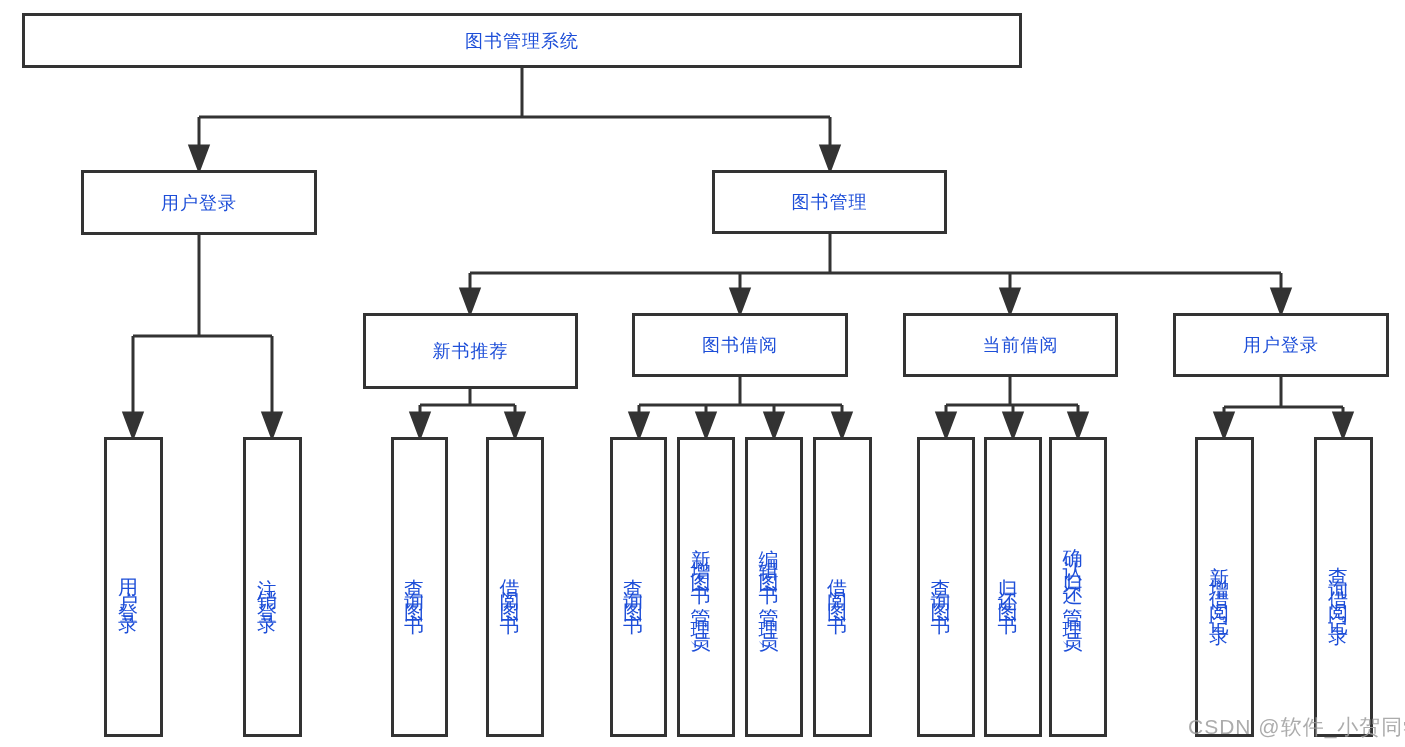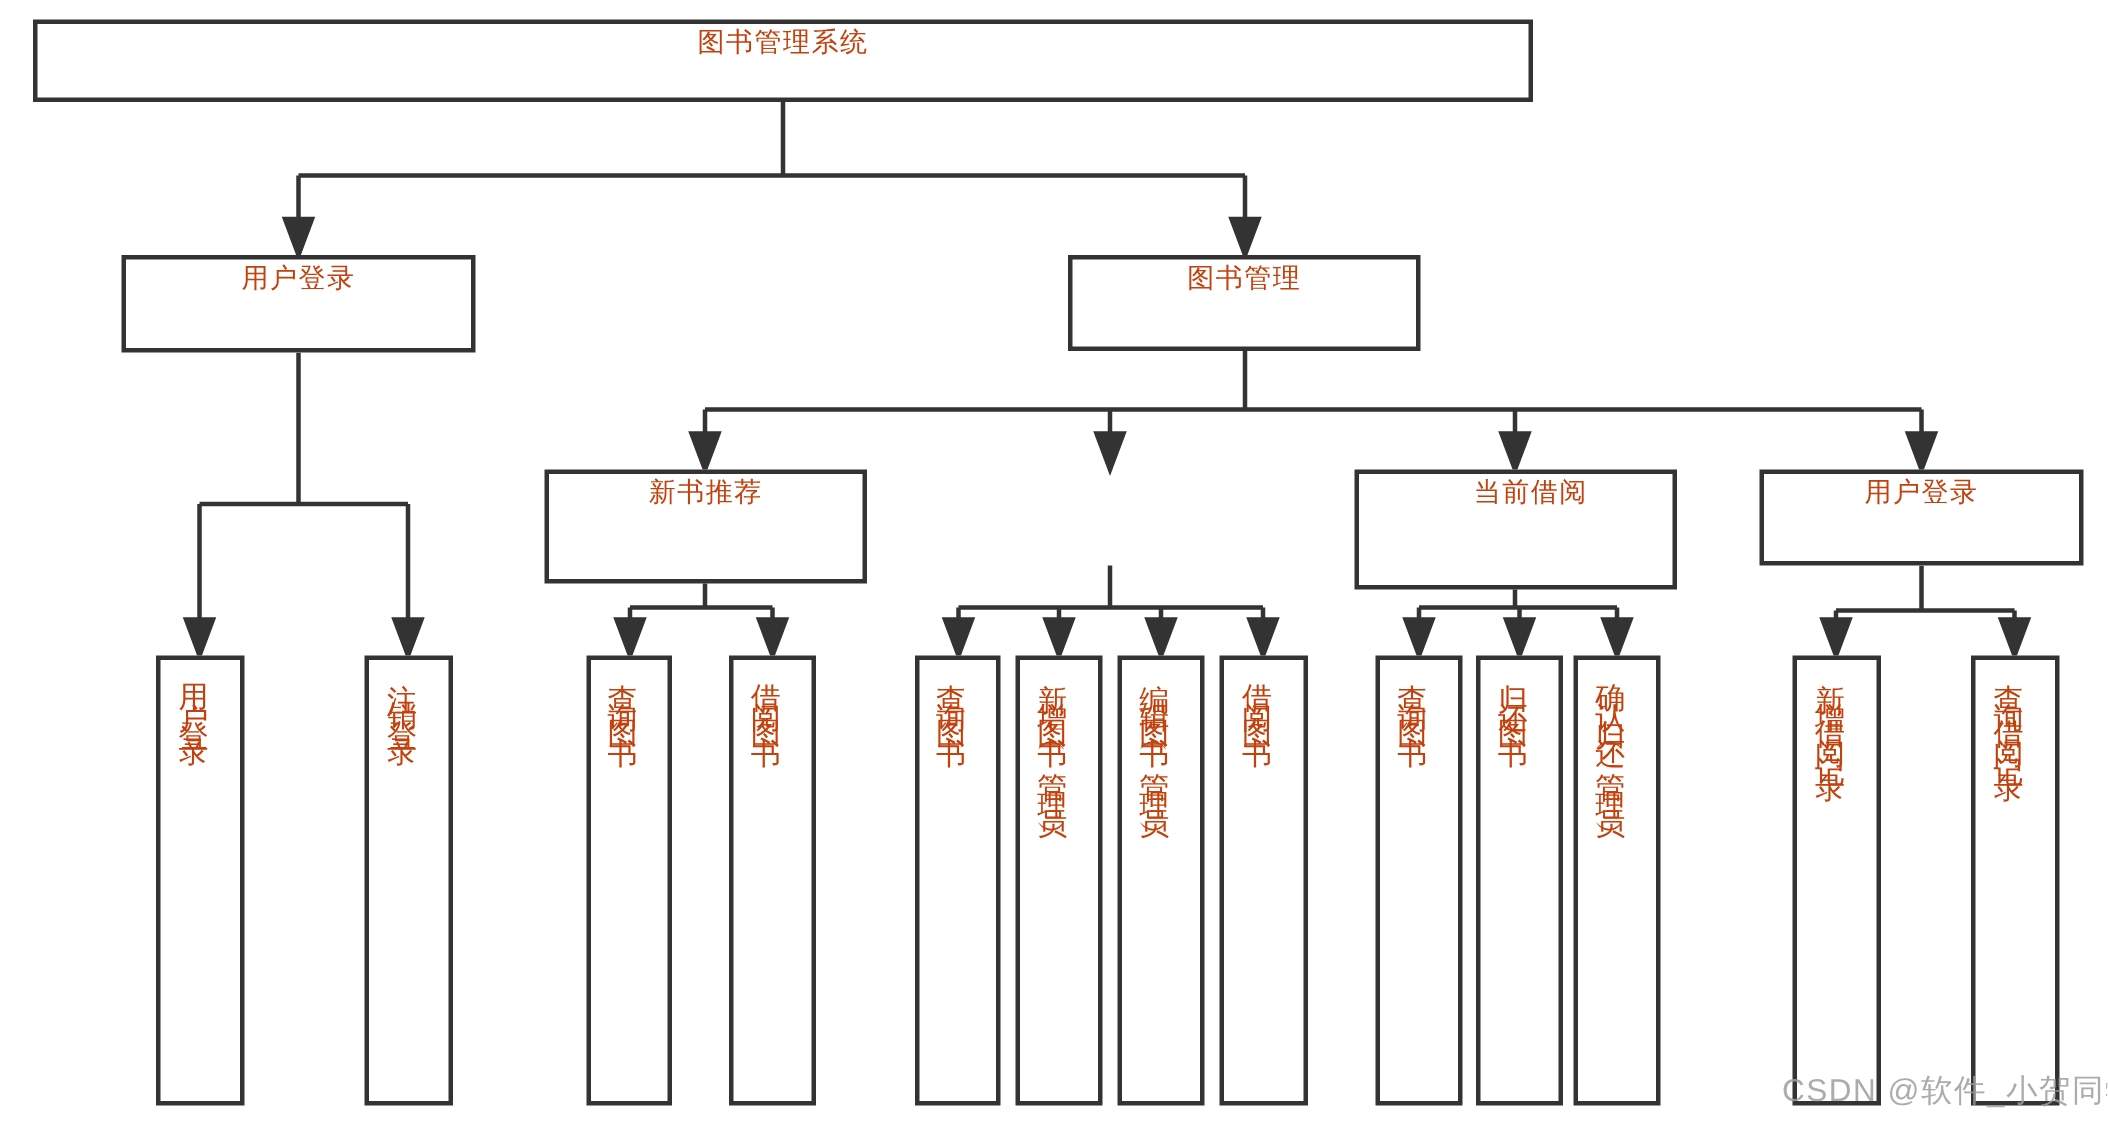--- a/index.html
+++ b/index.html
@@ -16,22 +16,23 @@
     left: 0; top: 0;
     width: 1405px; height: 747px;
     z-index: 1;
   }
   .node {
     position: absolute;
     box-sizing: border-box;
     border: 3px solid #333333;
     background: #ffffff;
     display: flex;
+    align-items: center;
     justify-content: center;
-    color: #c2410c;
+    color: #1d4ed8;
     z-index: 2;
   }
   .h-node { font-size: 18px; letter-spacing: 1px; }
   .root-node { left: 22px; top: 13px; width: 1000px; height: 55px; }
   .v-node { top: 437px; height: 300px; }
   .v-node .vtext {
     writing-mode: vertical-rl;
     text-orientation: mixed;
     font-size: 20px;
     line-height: 1;
@@ -105,21 +106,24 @@
   <div class="node h-node" style="left:81px; top:170px; width:236px; height:65px;">
     <span>用户登录</span>
   </div>
   <div class="node h-node" style="left:712px; top:170px; width:235px; height:64px;font-family:Liberation Serif, serif;">
     <span>图书管理</span>
   </div>
 
   <div class="node h-node" style="left:363px; top:313px; width:215px; height:76px;">
     <span>新书推荐</span>
   </div>
-  <div class="node h-node" style="left:903px; top:313px; width:215px; height:80px;padding-left:20px;">
+  <div class="node h-node" style="left:632px; top:313px; width:216px; height:64px;">
+    <span>图书借阅</span>
+  </div>
+  <div class="node h-node" style="left:903px; top:313px; width:215px; height:64px;padding-left:20px;">
     <span>当前借阅</span>
   </div>
   <div class="node h-node" style="left:1173px; top:313px; width:216px; height:64px;">
     <span>用户登录</span>
   </div>
 
   <div class="node v-node" style="left:104px; width:59px;">
     <span class="vtext">用户登录</span>
   </div>
   <div class="node v-node" style="left:243px; width:59px;">

